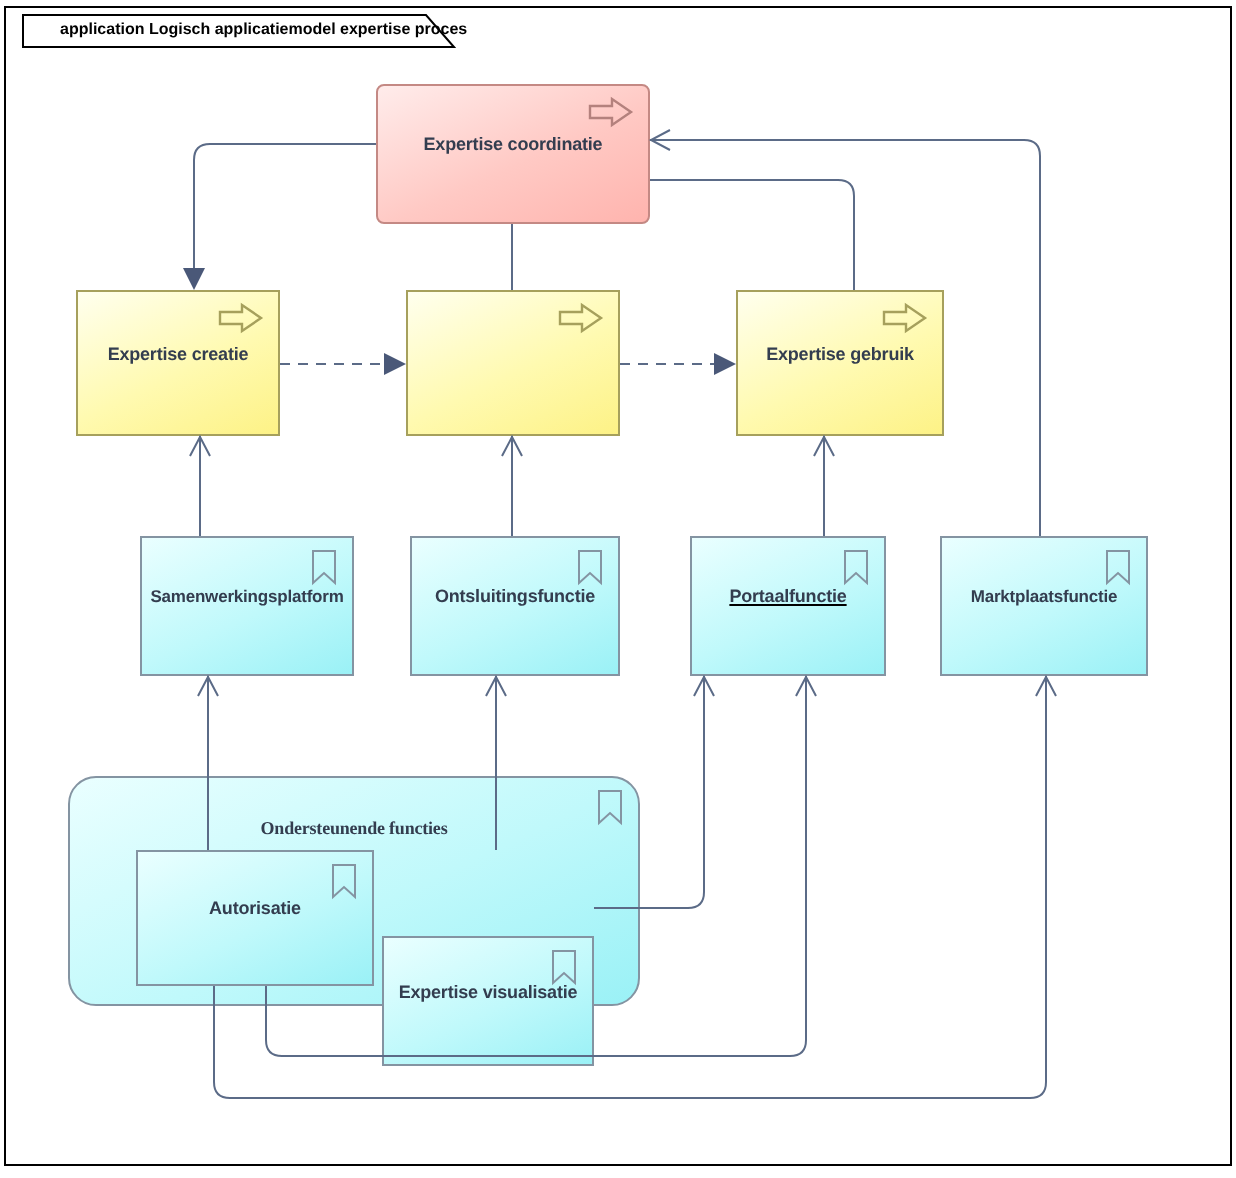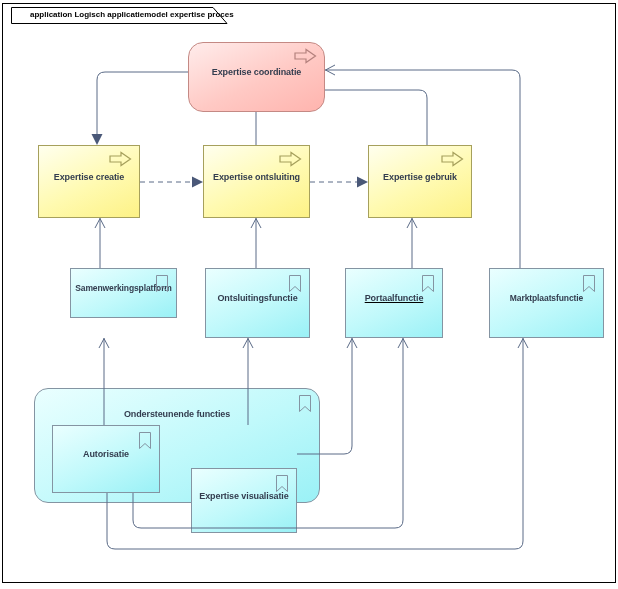--- a/index.html
+++ b/index.html
@@ -17,26 +17,26 @@
   .node {
     position:absolute; border-radius:0; border:1px solid #8494a2;
     display:flex; align-items:center; justify-content:center; z-index:2;
   }
   .node .lbl {
     font-size:9px; font-weight:bold; color:#333d4f; text-align:center;
     white-space:nowrap; padding-bottom:10px; letter-spacing:-0.1px;
   }
   .node .corner-icon { position:absolute; top:5px; right:7px; }
 
-  .pink   { background:linear-gradient(155deg, #ffeceb 0%, #ffc9c4 55%, #ffb4ae 100%); border-color:#c48984; border-radius:15px; }
+  .pink   { background:linear-gradient(155deg, #ffeceb 0%, #ffc9c4 55%, #ffb4ae 100%); border-color:#c48984; border-radius:4px; }
   .yellow { background:linear-gradient(155deg, #ffffee 0%, #fffab0 55%, #fdf286 100%); border-color:#a6a05c; }
   .cyan   { background:linear-gradient(155deg, #eaffff 0%, #c0f9fb 55%, #9af1f6 100%); border-color:#8494a2; }
 
   .group-box { justify-content:flex-start; border-radius:14px; z-index:1; }
-  .group-box .lbl { position:absolute; top:20px; left:0; width:100%; padding-bottom:0; }
+  .group-box .lbl { position:absolute; top:20px; left:0; width:100%; padding-bottom:0;font-family:Liberation Serif, serif; }
 
   .edges { position:absolute; left:0; top:0; z-index:5; pointer-events:none; }
   .edges path, .edges polyline { fill:none; stroke:#5b6b87; stroke-width:1; }
   .edges polygon { fill:#4a5878; stroke:none; }
 </style>
 </head>
 <body>
 
 <div class="canvas">
   <div class="frame"></div>
@@ -69,38 +69,37 @@
   <div class="node yellow" style="left:38px; top:145px; width:102px; height:73px;">
     <span class="lbl">Expertise creatie</span>
     <span class="corner-icon">
       <svg width="23" height="16">
           <path d="M1,5 h11 V1.5 L21.5,8 L12,14.5 V11 H1 z" fill="none" stroke="#a6a05c" stroke-width="1.2"></path>
         </svg>
     </span>
   </div>
 
   <div class="node yellow" style="left:203px; top:145px; width:107px; height:73px;">
-    <span class="lbl">Expertise ontsluiting</span>
     <span class="corner-icon">
       <svg width="23" height="16">
           <path d="M1,5 h11 V1.5 L21.5,8 L12,14.5 V11 H1 z" fill="none" stroke="#a6a05c" stroke-width="1.2"></path>
         </svg>
     </span>
   </div>
 
   <div class="node yellow" style="left:368px; top:145px; width:104px; height:73px;">
     <span class="lbl">Expertise gebruik</span>
     <span class="corner-icon">
       <svg width="23" height="16">
           <path d="M1,5 h11 V1.5 L21.5,8 L12,14.5 V11 H1 z" fill="none" stroke="#a6a05c" stroke-width="1.2"></path>
         </svg>
     </span>
   </div>
 
-  <div class="node cyan" style="left:70px; top:268px; width:107px; height:50px;">
+  <div class="node cyan" style="left:70px; top:268px; width:107px; height:70px;">
     <span class="lbl" style="font-size:8.5px;">Samenwerkingsplatform</span>
     <span class="corner-icon">
       <svg width="14" height="19">
           <path d="M1.5,1.5 h11 v16 l-5.5,-5 l-5.5,5 z" fill="none" stroke="#8494a2" stroke-width="1"></path>
         </svg>
     </span>
   </div>
 
   <div class="node cyan" style="left:205px; top:268px; width:105px; height:70px;">
     <span class="lbl">Ontsluitingsfunctie</span>
@@ -113,30 +112,30 @@
 
   <div class="node cyan" style="left:345px; top:268px; width:98px; height:70px;text-decoration:underline;">
     <span class="lbl">Portaalfunctie</span>
     <span class="corner-icon">
       <svg width="14" height="19">
           <path d="M1.5,1.5 h11 v16 l-5.5,-5 l-5.5,5 z" fill="none" stroke="#8494a2" stroke-width="1"></path>
         </svg>
     </span>
   </div>
 
-  <div class="node cyan" style="left:489px; top:268px; width:115px; height:70px;">
+  <div class="node cyan" style="left:470px; top:268px; width:104px; height:70px;">
     <span class="lbl" style="font-size:8.5px;">Marktplaatsfunctie</span>
     <span class="corner-icon">
       <svg width="14" height="19">
           <path d="M1.5,1.5 h11 v16 l-5.5,-5 l-5.5,5 z" fill="none" stroke="#8494a2" stroke-width="1"></path>
         </svg>
     </span>
   </div>
 
-  <div class="node cyan" style="left:52px; top:425px; width:108px; height:68px;">
+  <div class="node cyan" style="left:68px; top:425px; width:119px; height:68px;">
     <span class="lbl">Autorisatie</span>
     <span class="corner-icon">
       <svg width="14" height="19">
           <path d="M1.5,1.5 h11 v16 l-5.5,-5 l-5.5,5 z" fill="none" stroke="#8494a2" stroke-width="1"></path>
         </svg>
     </span>
   </div>
 
   <div class="node cyan" style="left:191px; top:425px; width:106px; height:65px;margin-top:43px;">
     <span class="lbl">Expertise visualisatie</span>

